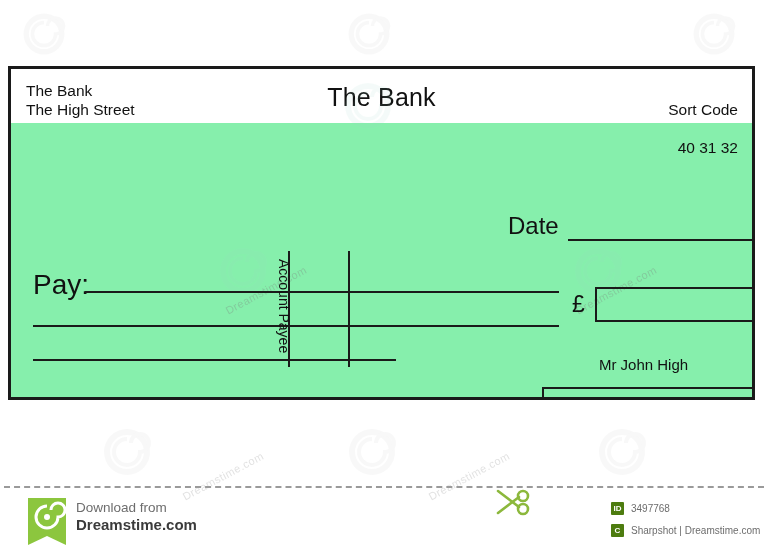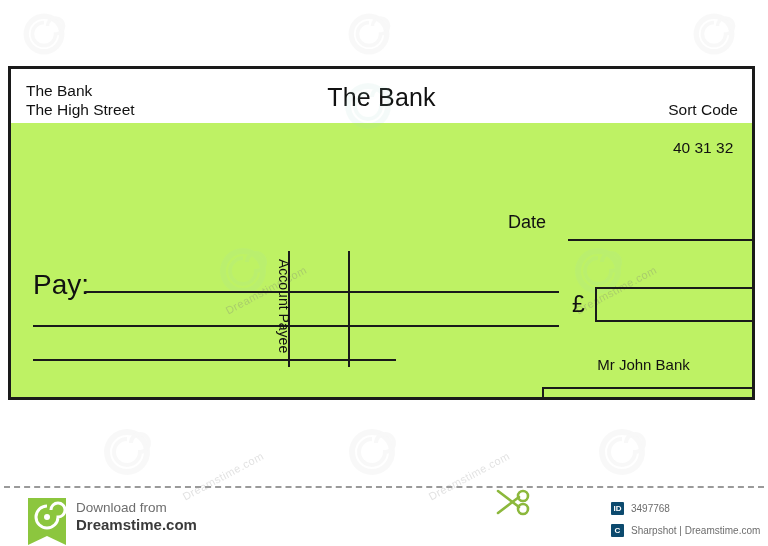--- a/index.html
+++ b/index.html
@@ -17,21 +17,21 @@
 
   
   #cheque {
     position: absolute;
     left: 8px;
     top: 66px;
     width: 747px;
     height: 334px;
     border: 3px solid #1a1a1a;
     box-sizing: border-box;
-    background: #bef264;
+    background: #86efac;
     overflow: hidden;
   }
 
   .header-band {
     position: absolute;
     left: 0; top: 0;
     width: 100%;
     height: 54px;
     background: #ffffff;
   }
@@ -57,30 +57,30 @@
     letter-spacing: 0.2px;
   }
 
   .sortcode-top {
     position: absolute;
     right: 14px;
     top: 12px;
     font-size: 15.5px;
     line-height: 19px;
     color: #111;
-    text-align: center;
+    text-align: right;
     white-space: pre-line;
   }
 
   
   .date-label {
     position: absolute;
     left: 497px;
     top: 143px;
-    font-size: 18px;
+    font-size: 24px;
     color: #111;
   }
   .date-line {
     position: absolute;
     left: 557px;
     top: 170px;
     width: 190px;
     height: 0;
     border-top: 2px solid #1a1a1a;
   }
@@ -249,21 +249,21 @@
   .meta-row {
     position: absolute;
     display: flex;
     align-items: center;
   }
   .meta-id  { left: 611px; top: 502px; }
   .meta-cp  { left: 611px; top: 524px; }
   .meta-chip {
     width: 13px;
     height: 13px;
-    background: #0c4a6e;
+    background: #4d7c0f;
     color: #ffffff;
     font-size: 8px;
     font-weight: bold;
     line-height: 13px;
     text-align: center;
     margin-right: 7px;
     border-radius: 1px;
   }
   .meta-text {
     font-size: 10px;
@@ -317,21 +317,21 @@
   <div class="rule rule-2"></div>
   <div class="rule rule-3"></div>
 
   <div class="vrule vrule-1"></div>
   <div class="vrule vrule-2"></div>
   <div class="account-payee">Account Payee</div>
 
   <div class="pound">£</div>
   <div class="amount-box"></div>
 
-  <div class="account-name">Mr John Bank</div>
+  <div class="account-name">Mr John High</div>
   <div class="sign-box"></div>
 
 </div>
 
 <div class="wm wm-spiral" style="left:100px; top:425px;">
   <svg width="54" height="54" viewBox="0 0 54 54">
     <path d="M27 4a23 23 0 1 0 23 23A23 23 0 0 0 27 4zm0 6a17 17 0 1 1-17 17A17 17 0 0 1 27 10z" fill="#bdbdbd"></path>
     <path d="M27 14a13 13 0 1 0 13 13 9 9 0 1 0-9-9" fill="none" stroke="#bdbdbd" stroke-width="4"></path>
   </svg>
 </div>

